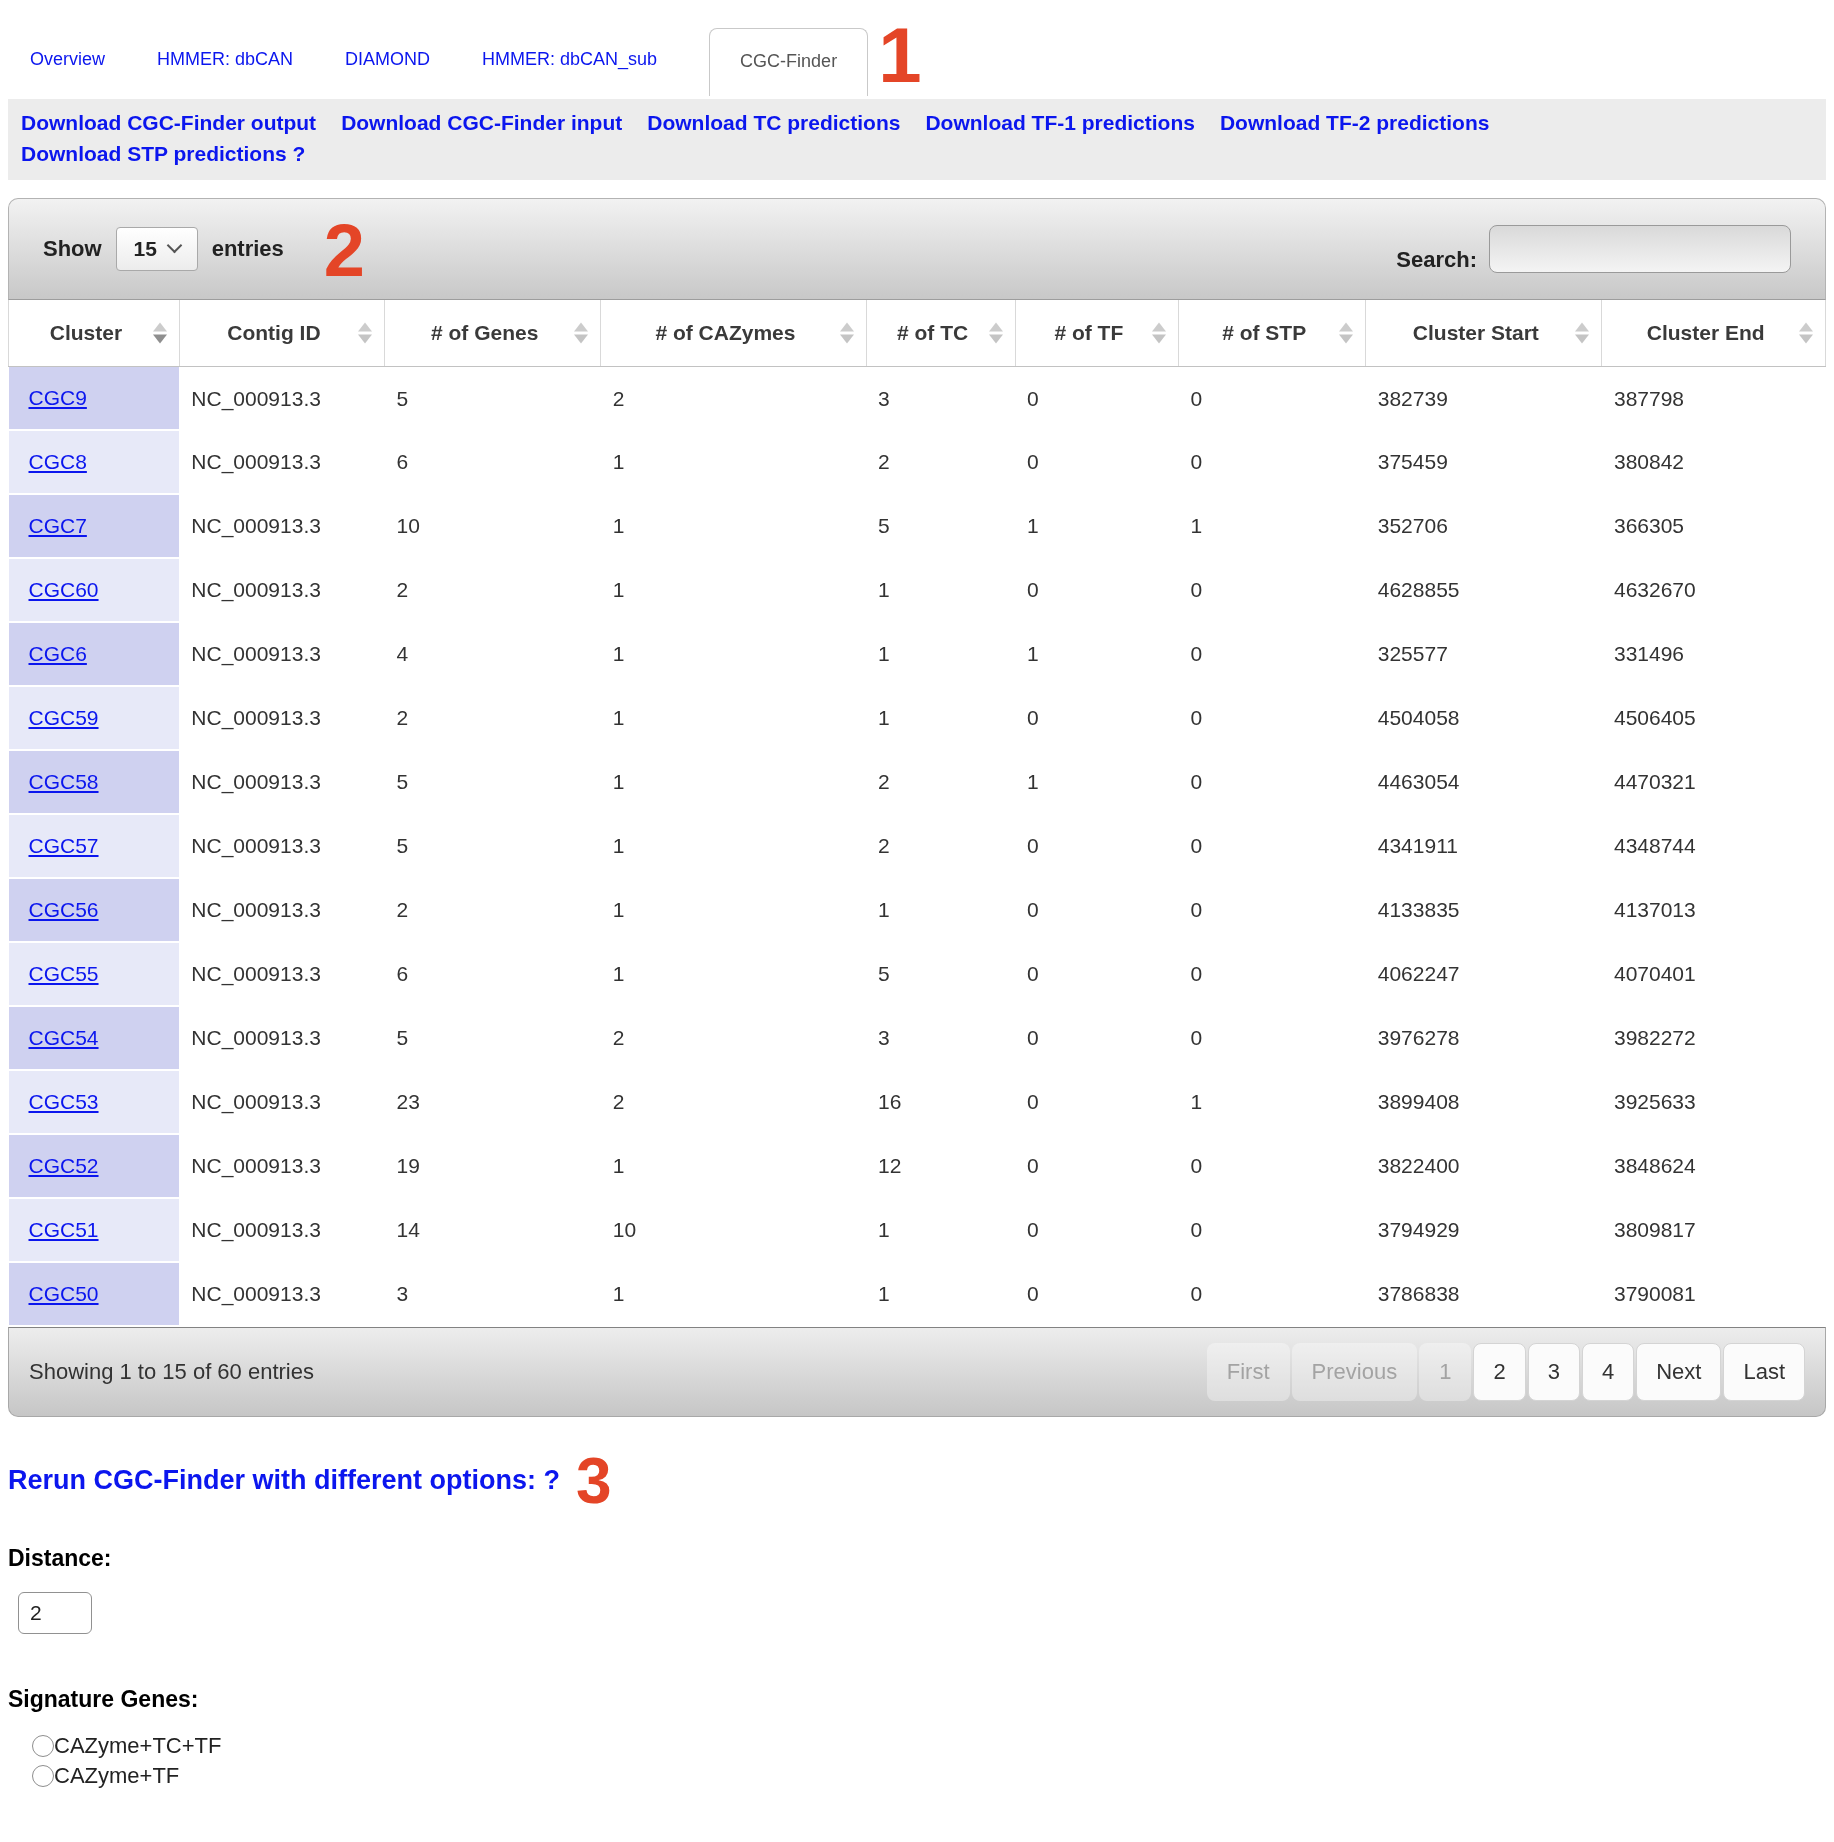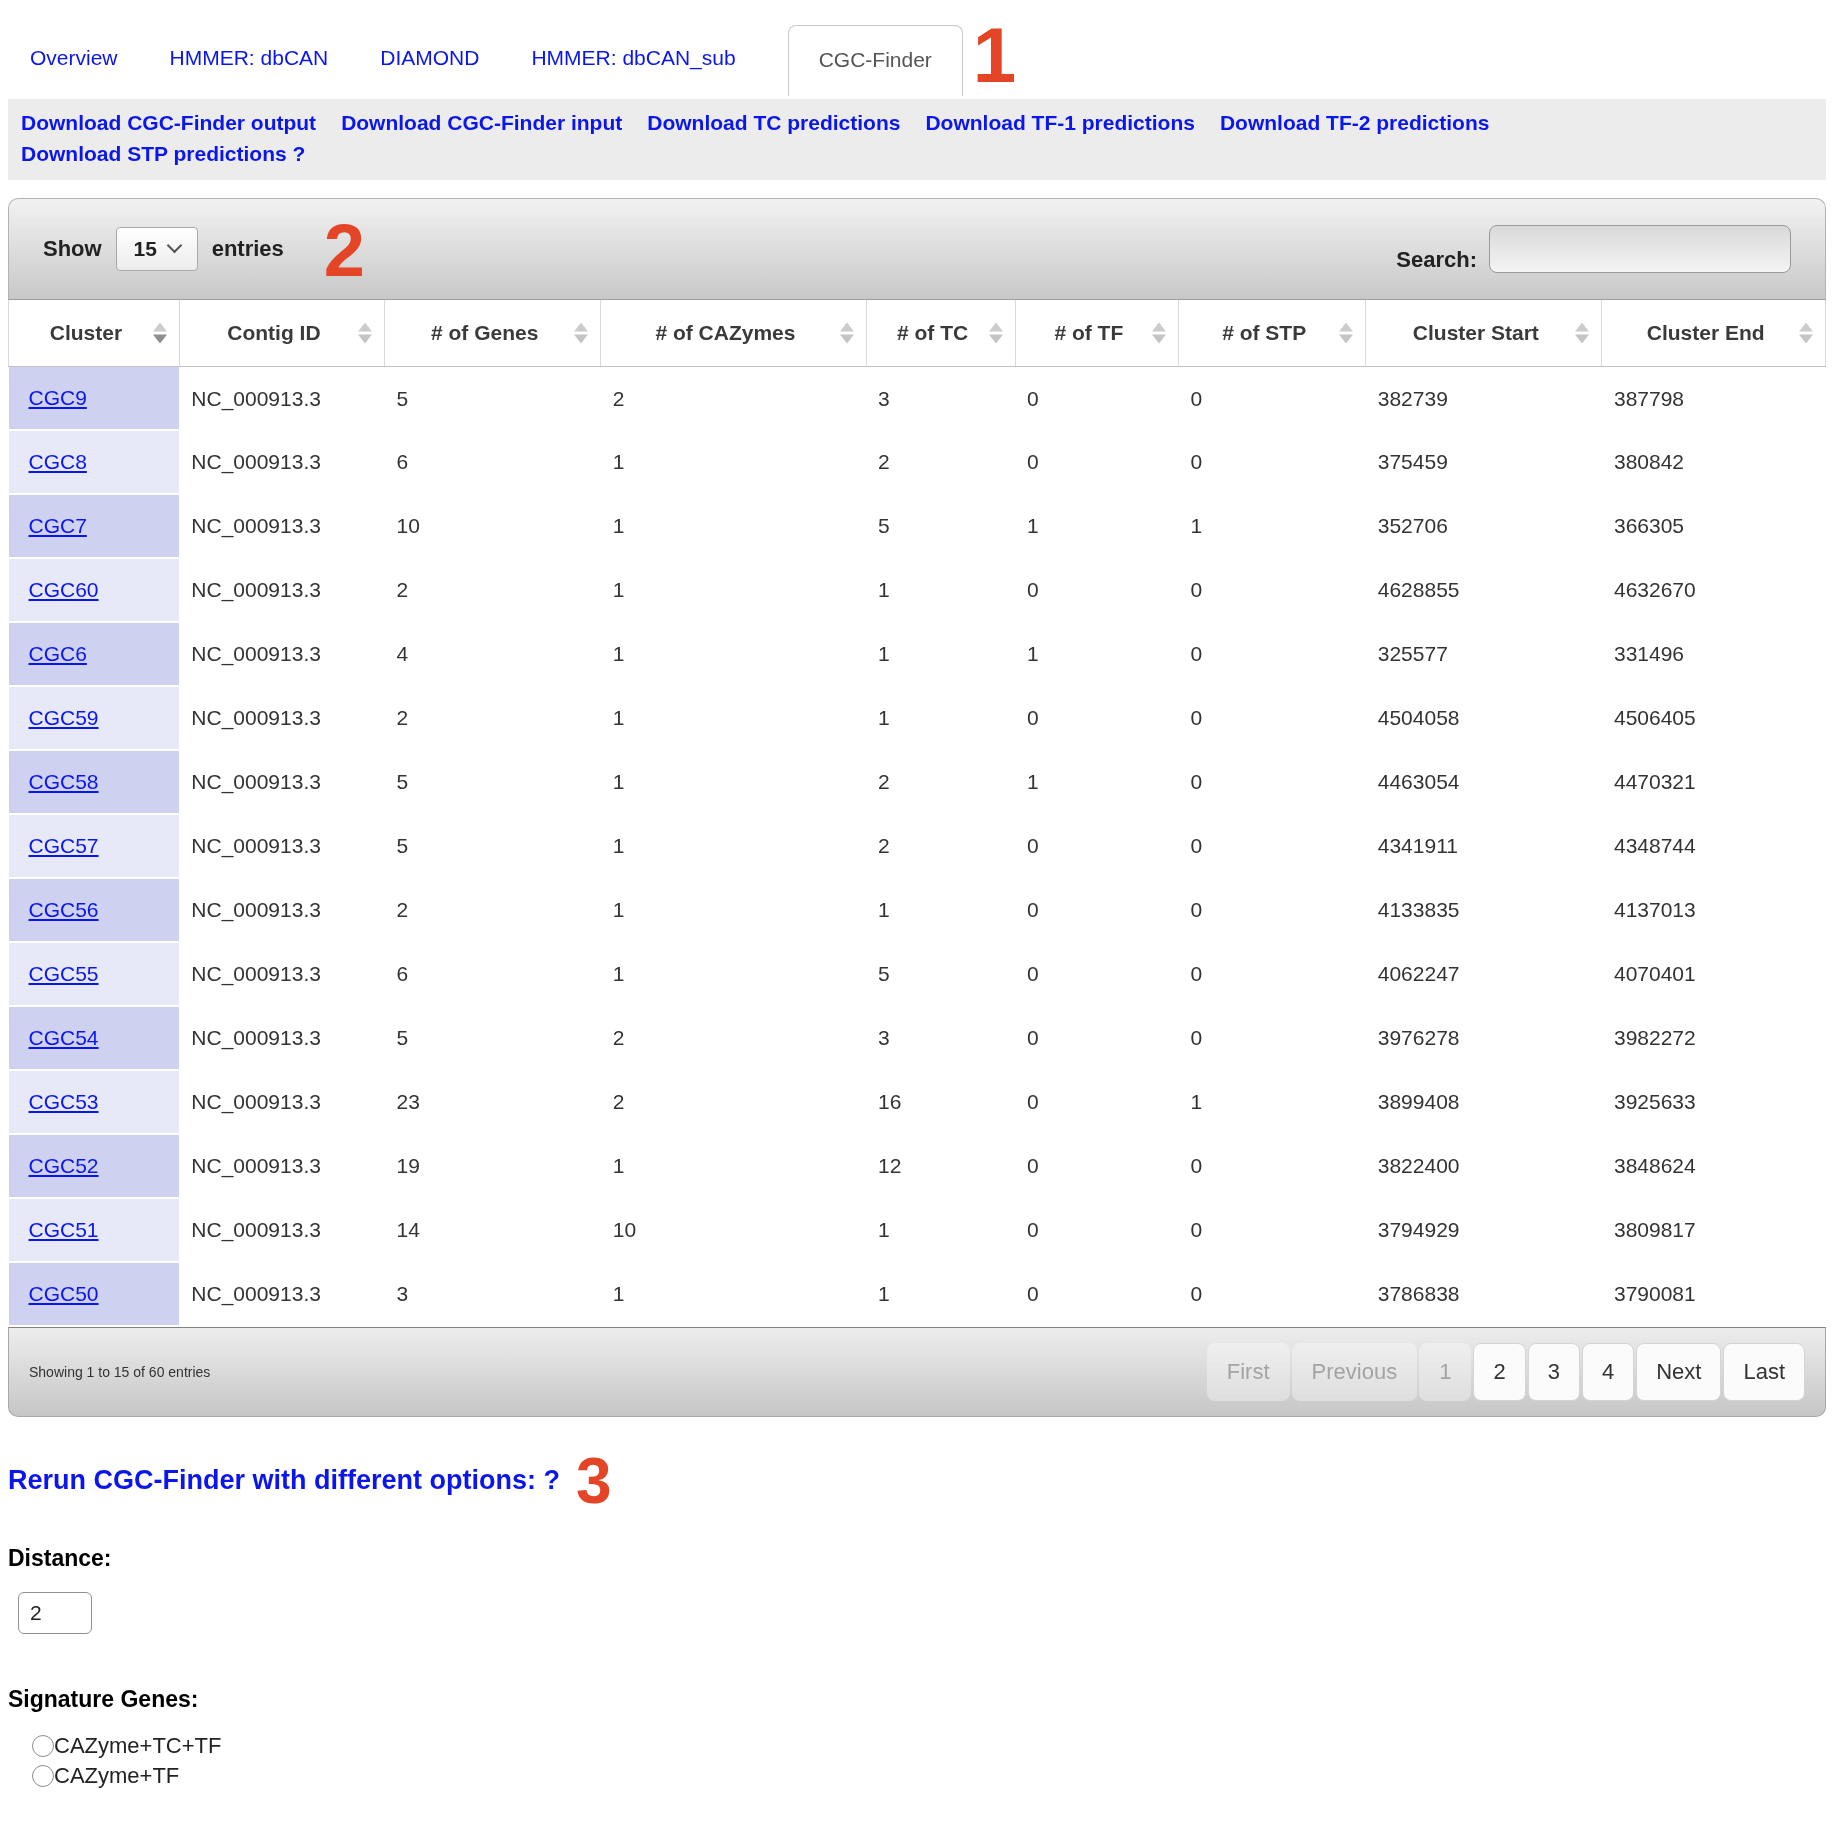--- a/index.html
+++ b/index.html
@@ -15,21 +15,21 @@
     width:1818px;
     font-family:"Liberation Sans","DejaVu Sans",sans-serif;
     color:#222;
   }
   a{cursor:pointer;}
 
   
   .tabbar{display:flex;align-items:flex-end;height:88px;position:relative;}
   .tabs{display:flex;align-items:flex-end;gap:52px;padding-left:22px;}
   .tab{
-    font-size:21px;color:var(--accent-blue,#0b16ee);text-decoration:none;
+    font-size:18px;color:var(--accent-blue,#0b16ee);text-decoration:none;
     margin-bottom:26px;white-space:nowrap;
   }
   .tab.active{
     margin-bottom:0;padding:22px 30px 24px 30px;
     background:#fff;border:1px solid #c9c9c9;border-bottom:none;
     border-radius:8px 8px 0 0;color:#555;
   }
   .annot{color:var(--annotation-red,#e44527);font-weight:bold;}
   .annot-1{font-size:78px;line-height:1;align-self:flex-start;margin:8px 0 0 10px;position:relative;z-index:2;}
 
@@ -82,21 +82,21 @@
   tbody tr:nth-child(odd) .cell-cluster{background:var(--stripe-dark,#cfd1f0);}
   tbody tr:nth-child(even) .cell-cluster{background:var(--stripe-light,#e7e9f8);}
   .cluster-link{color:var(--accent-blue,#0b16ee);text-decoration:underline;}
 
   
   .table-footer{
     height:90px;background:linear-gradient(#ededed,#c6c6c6);
     border:1px solid #a8a8a8;border-top:1px solid #828282;border-radius:0 0 10px 10px;
     display:flex;align-items:center;justify-content:space-between;padding:0 8px 0 20px;
   }
-  .footer-info{font-size:14px;color:#333;}
+  .footer-info{font-size:22px;color:#333;}
   .pagination{display:flex;align-items:center;gap:2px;padding-right:12px;}
   .page-btn{font-size:22px;padding:15px 19px;border-radius:8px;white-space:nowrap;}
   .page-btn.enabled{background:#fbfbfb;border:1px solid #d4d4d4;color:#333;cursor:pointer;}
   .page-btn.disabled{color:#a3a3a3;background:rgba(255,255,255,0.35);border:1px solid transparent;}
 
   
   .rerun-heading{margin-top:36px;display:flex;align-items:flex-start;gap:16px;}
   .rerun-heading .heading-text{font-size:27px;font-weight:bold;color:var(--accent-blue,#0b16ee);padding-top:12px;}
   .annot-3{font-size:64px;line-height:0.9;}
   .field-label{font-size:23px;font-weight:bold;color:#000;margin-top:34px;}

